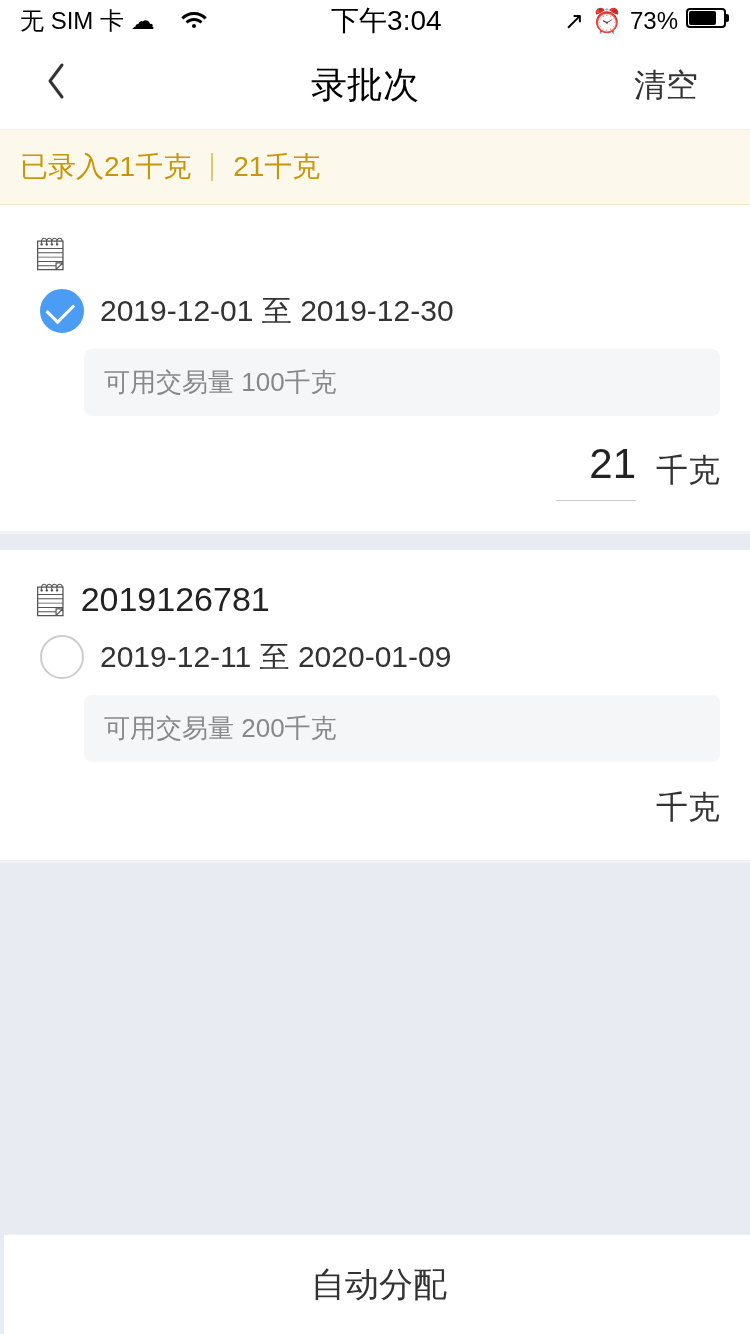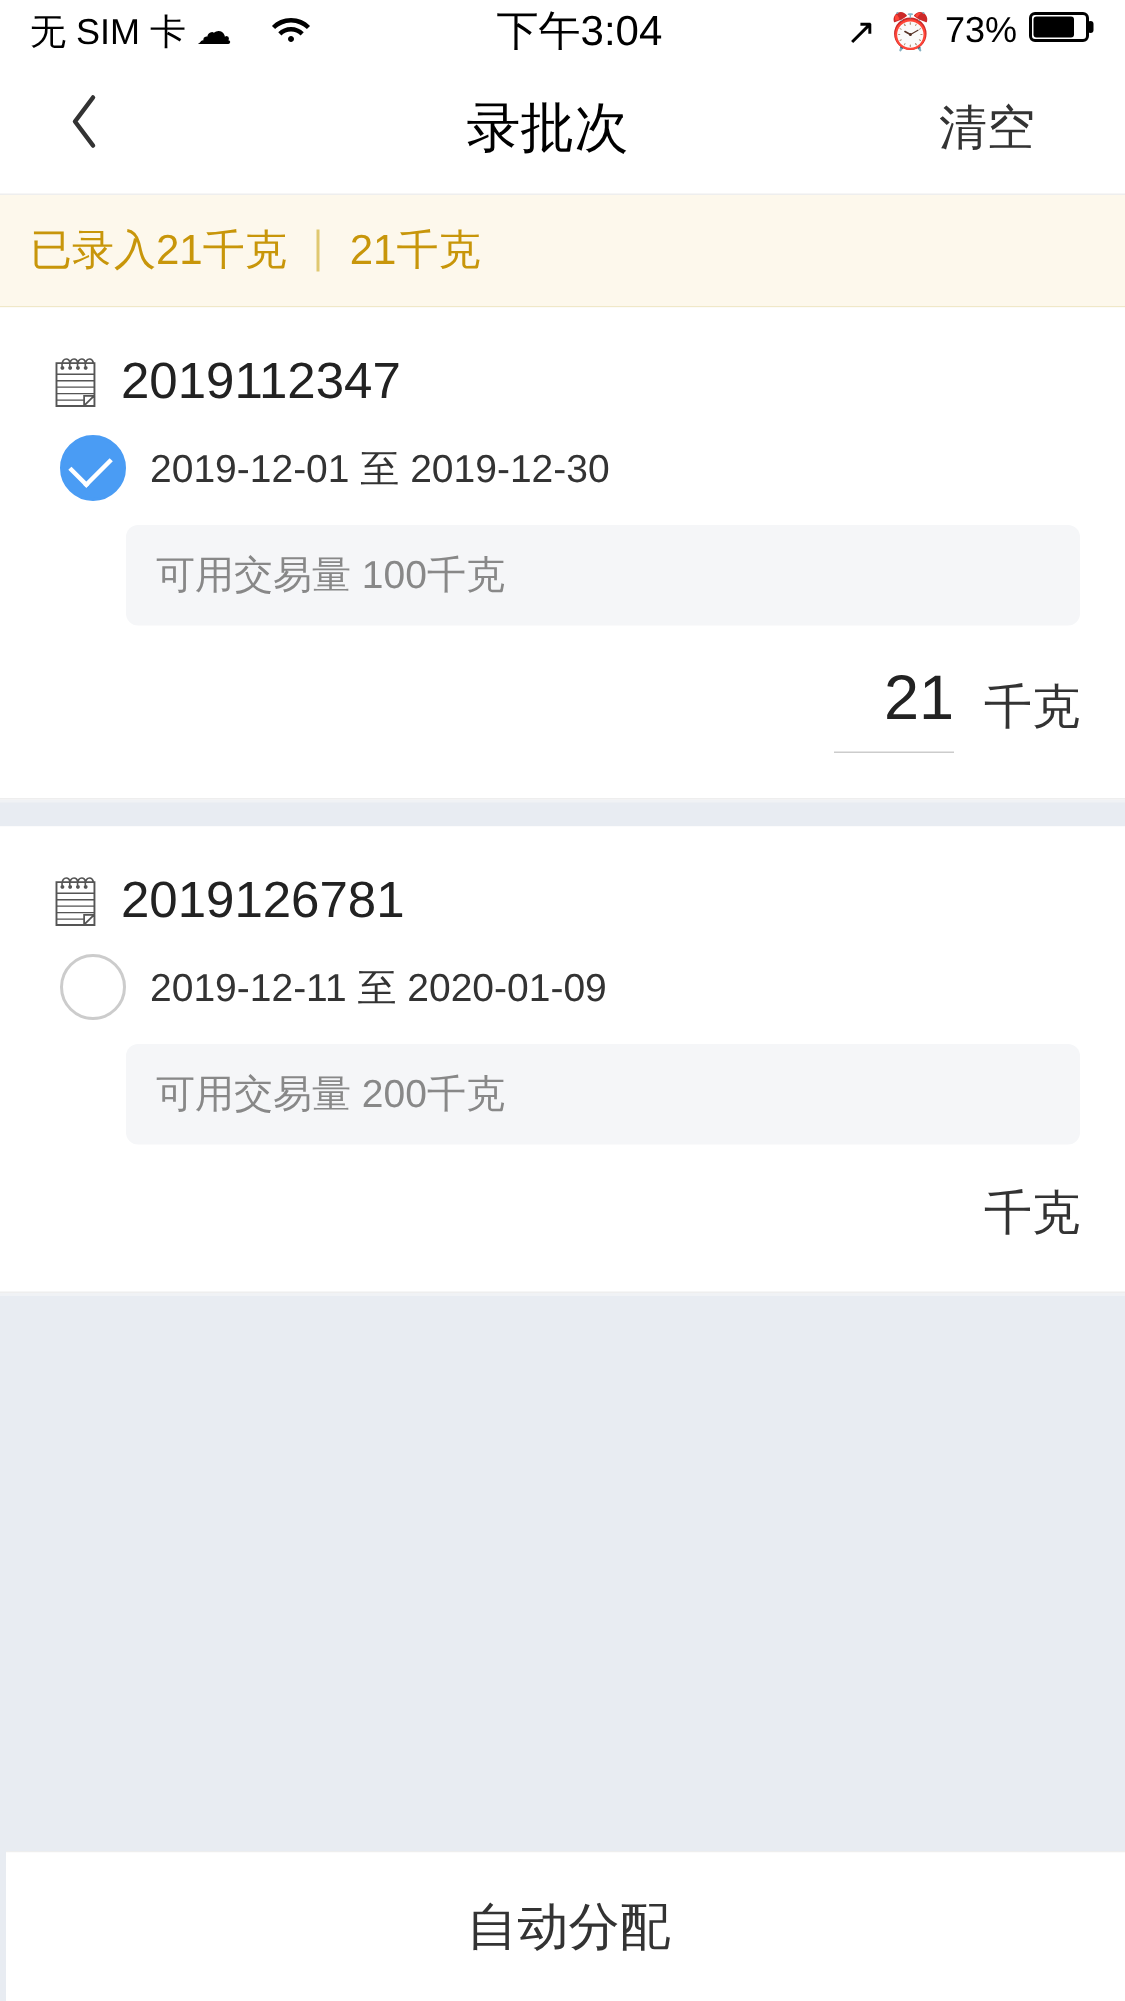--- a/index.html
+++ b/index.html
@@ -63,21 +63,21 @@
       font-size: 36px;
       font-weight: 500;
       color: #000;
       flex: 1;
       text-align: center;
     }
     .nav-action {
       font-size: 32px;
       color: #333;
       width: 80px;
-      text-align: left;
+      text-align: center;
     }
 
     
     .summary-banner {
       width: 100%;
       background: #fdf8ec;
       padding: 18px 20px;
       display: flex;
       align-items: center;
       gap: 20px;
@@ -148,21 +148,21 @@
     .radio-btn.checked::after {
       content: '';
       width: 22px;
       height: 14px;
       border-left: 3px solid #fff;
       border-bottom: 3px solid #fff;
       transform: rotate(-45deg) translateY(-3px);
       display: block;
     }
     .batch-date {
-      font-size: 26px;
+      font-size: 30px;
       color: #333;
     }
     .available-volume-row {
       margin: 0 0 0 54px;
       background: #f5f6f8;
       border-radius: 8px;
       padding: 16px 20px;
       margin-bottom: 0;
     }
     .available-volume-text {
@@ -289,21 +289,20 @@
 <div class="summary-banner">
   <span class="summary-label">已录入21千克</span>
   <div class="summary-divider"></div>
   <span class="summary-value">21千克</span>
 </div>
 
 <div class="batch-container">
   <div class="batch-item">
     <div class="batch-id-row">
       <span class="batch-icon">🗒</span>
-      <span class="batch-id">2019112347</span>
     </div>
     <div class="batch-date-row">
       <div class="radio-btn checked"></div>
       <span class="batch-date">2019-12-01 至 2019-12-30</span>
     </div>
     <div class="available-volume-row">
       <span class="available-volume-text">可用交易量 100千克</span>
     </div>
   </div>
   <div class="quantity-row">

